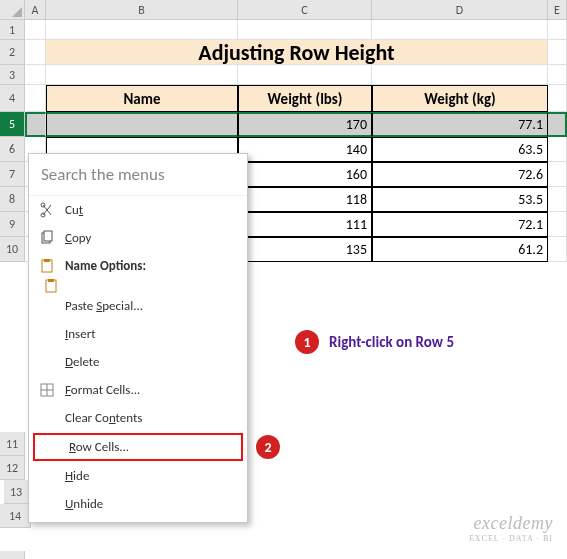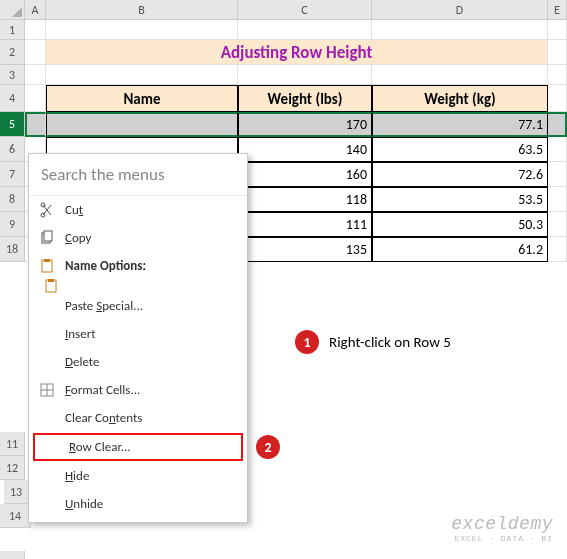--- a/index.html
+++ b/index.html
@@ -59,23 +59,23 @@
     .cell {
       border-right: 1px solid #e0e0e0;
       border-bottom: 1px solid #e0e0e0;
       padding: 2px 4px;
       display: flex;
       align-items: center;
     }
     .title-cell {
       background: #fce8cc;
       font-weight: bold;
-      font-size: 17px;
-      justify-content: center;
-      color: #a21caf;
+      font-size: 22px;
+      justify-content: center;
+      color: #000000;
     }
     .hdr-cell {
       background: #fce8cc;
       border: 1px solid #000;
       font-weight: bold;
       font-size: 15px;
       justify-content: center;
     }
     .data-cell {
       border: 1px solid #000;
@@ -150,22 +150,22 @@
       border-radius: 50%;
       background: #d32020;
       color: #fff;
       font-weight: bold;
       display: flex;
       align-items: center;
       justify-content: center;
       font-size: 14px;
     }
     .callout-text {
-      color: #000000;
-      font-weight: normal;
+      color: #4c1d95;
+      font-weight: bold;
       font-size: 15px;
     }
     .badge2 {
       position: absolute;
       left: 256px;
       top: 435px;
       width: 24px; height: 24px;
       border-radius: 50%;
       background: #d32020;
       color: #fff;
@@ -174,21 +174,21 @@
       align-items: center;
       justify-content: center;
       font-size: 14px;
     }
     .watermark {
       position: absolute;
       right: 14px;
       bottom: 16px;
       text-align: right;
       color: #bbb;
-      font-family: Liberation Mono, monospace;
+      font-family: Liberation Serif, serif;
       margin-left: 23px;
     }
     .watermark .ln1 { font-size: 18px; letter-spacing: 0.5px; font-style: italic; }
     .watermark .ln2 { font-size: 8px; letter-spacing: 1px; text-align: right; }
 
     
     .rh11 { position:absolute; left:0; top:432px; width:25px; height:24px;}
     .rh12 { position:absolute; left:0; top:456px; width:25px; height:24px;}
     .rh13 { position:absolute; left:4px; top:480px; width:25px; height:24px;}
     .rh14 { position:absolute; left:0; top:504px; width:31px; height:24px;}
@@ -256,24 +256,24 @@
   <div class="cell"></div>
   <div class="cell data-cell text"></div>
   <div class="cell data-cell">118</div>
   <div class="cell data-cell">53.5</div>
   <div class="cell"></div>
 
   <div class="row-header">9</div>
   <div class="cell"></div>
   <div class="cell data-cell text"></div>
   <div class="cell data-cell">111</div>
-  <div class="cell data-cell">50.3</div>
-  <div class="cell"></div>
-
-  <div class="row-header">18</div>
+  <div class="cell data-cell">72.1</div>
+  <div class="cell"></div>
+
+  <div class="row-header">10</div>
   <div class="cell"></div>
   <div class="cell data-cell text"></div>
   <div class="cell data-cell">135</div>
   <div class="cell data-cell">61.2</div>
   <div class="cell"></div>
 </div>
 
 <div class="row-header rh11">11</div>
 <div class="row-header rh12">12</div>
 <div class="row-header rh13">13</div>
@@ -344,21 +344,21 @@
         </svg>
     </span>
     <span><span class="u">F</span><span>ormat Cells...</span></span>
   </div>
 
   <div class="menu-item">
     <span><span>Clear Co</span><span class="u">n</span><span>tents</span></span>
   </div>
 
   <div class="menu-item highlight-box">
-    <span><span class="u">R</span><span>ow Clear...</span></span>
+    <span><span class="u">R</span><span>ow Cells...</span></span>
   </div>
 
   <div class="menu-item">
     <span><span class="u">H</span><span>ide</span></span>
   </div>
 
   <div class="menu-item">
     <span><span class="u">U</span><span>nhide</span></span>
   </div>
 </div>

